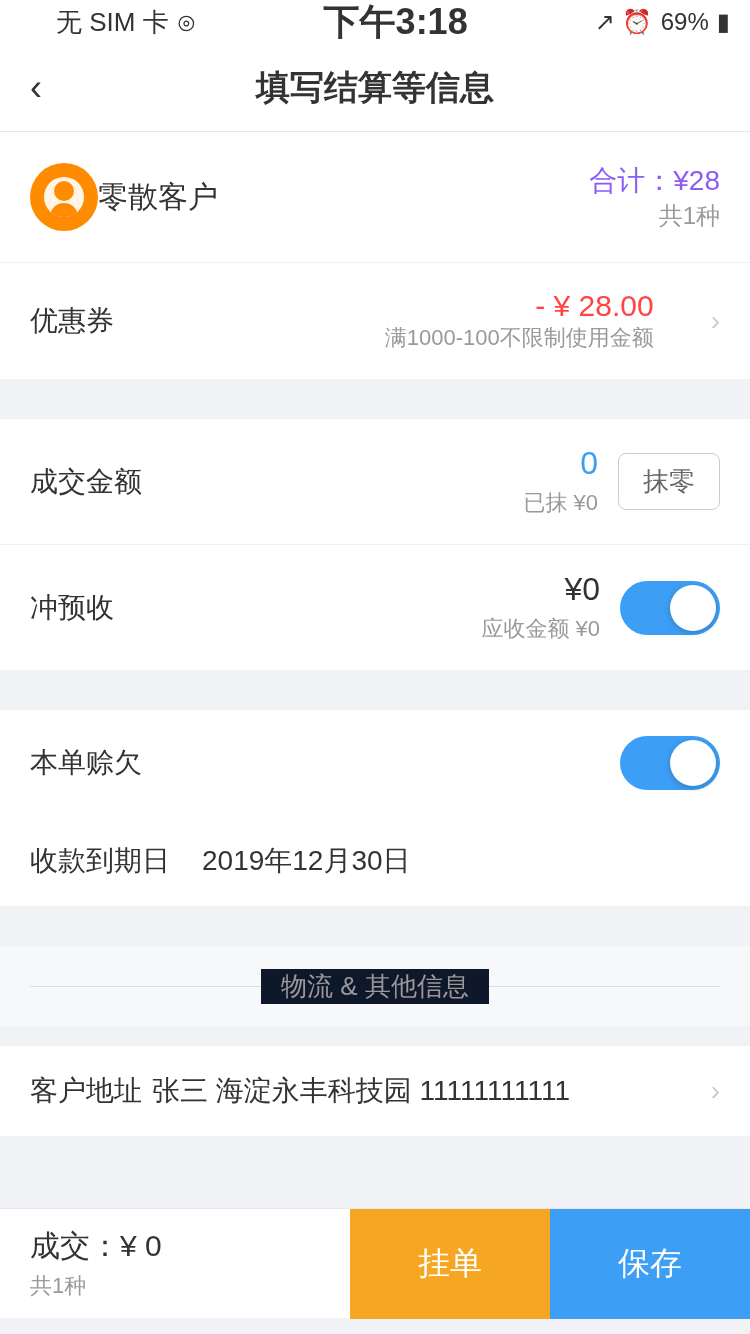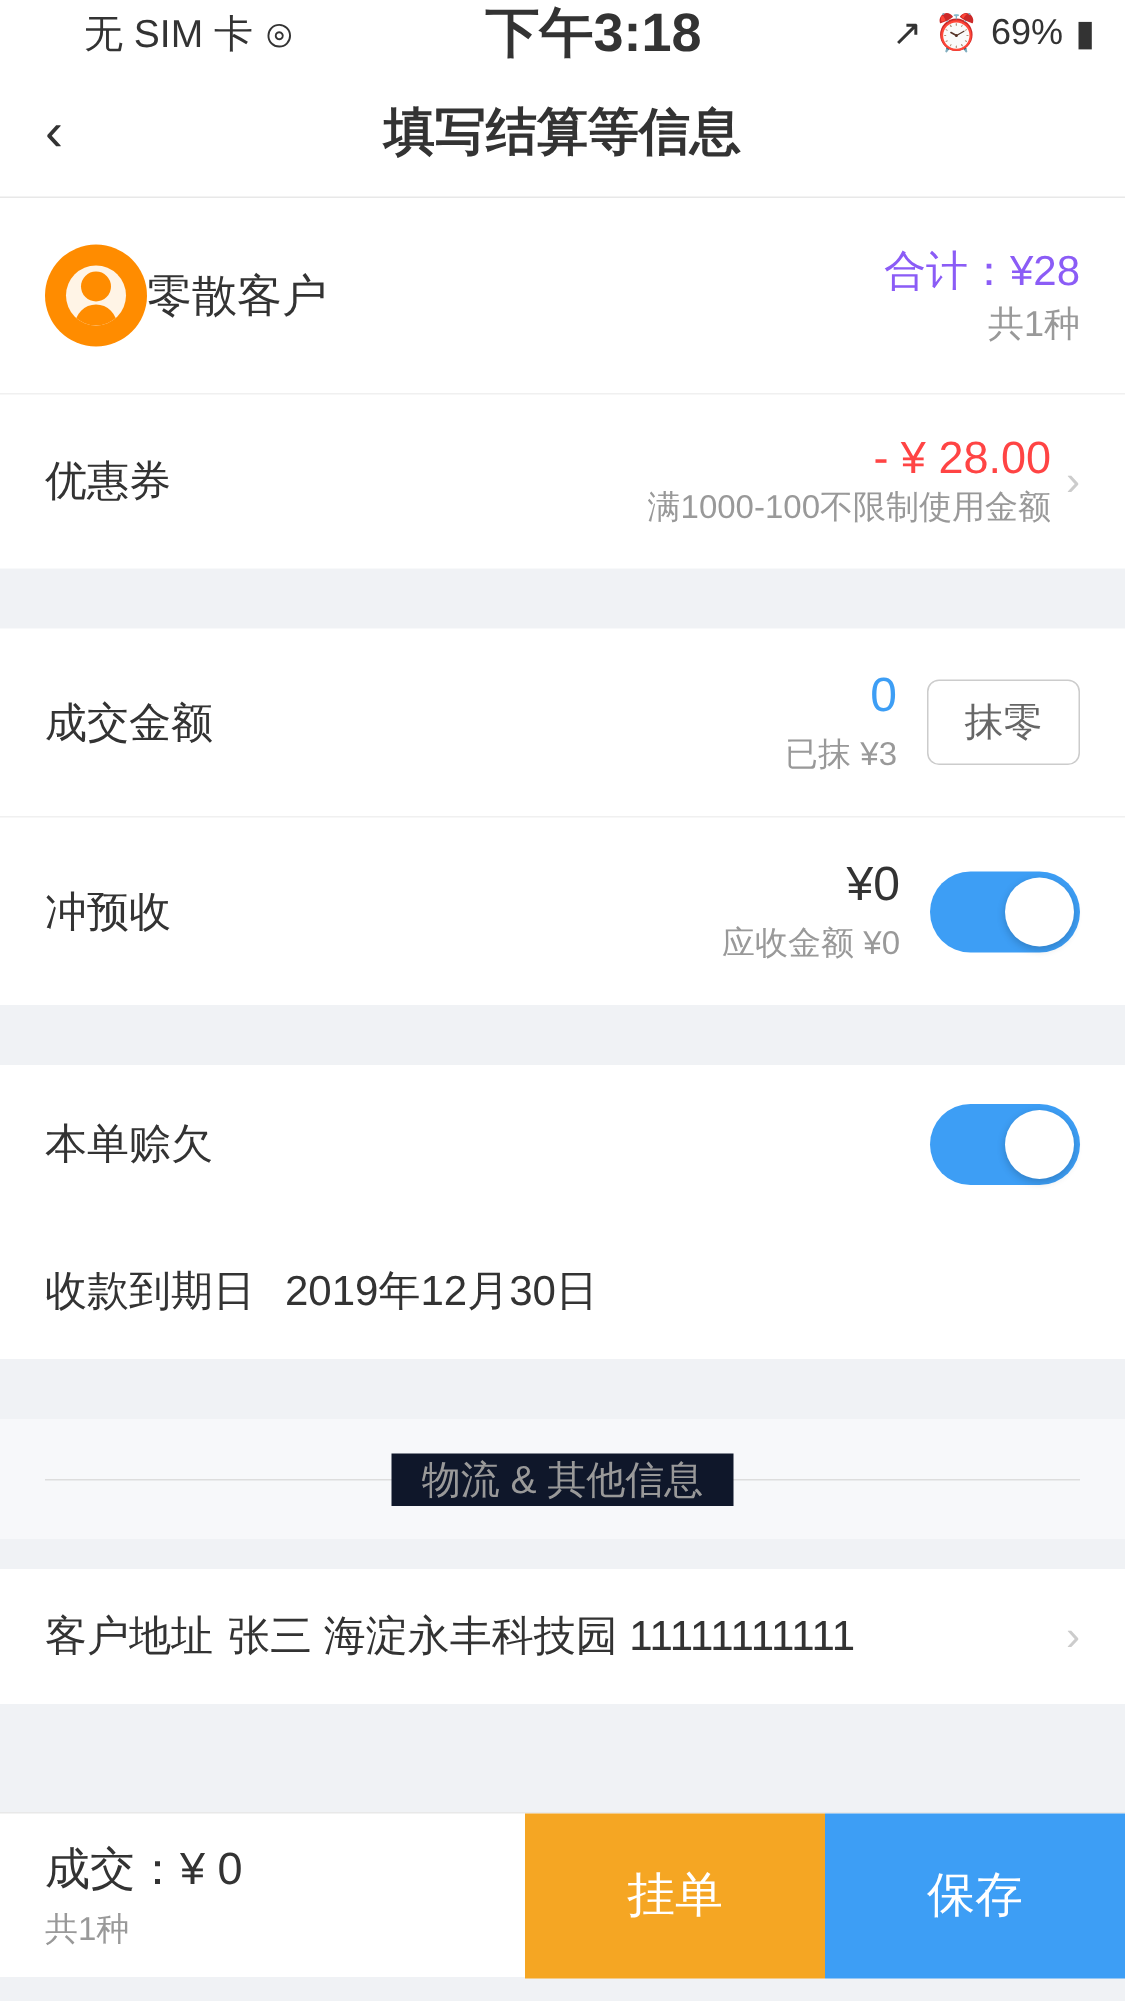--- a/index.html
+++ b/index.html
@@ -133,21 +133,21 @@
     }
     .coupon-label { font-size: 28px; color: #333; }
     .coupon-right { text-align: right; }
     .coupon-discount { font-size: 30px; color: #ff4444; font-weight: 500; }
     .coupon-desc { font-size: 22px; color: #999; }
     .chevron {
       color: #ccc;
       font-size: 28px;
       margin-left: 10px;
     }
-    .coupon-right-wrap { display: flex; align-items: center; }
+    .coupon-right-wrap { display: flex; align-items: center; gap: 47px; }
 
     
     .gray-divider {
       height: 20px;
       background: #f0f2f5;
     }
 
     
     .field-row {
       padding: 26px 30px;
@@ -208,21 +208,21 @@
       align-items: center;
       justify-content: space-between;
     }
     .field-center-wrap { text-align: right; }
 
     
     .due-date-row {
       padding: 26px 30px;
       display: flex;
       align-items: center;
-      gap: 20px;
+      gap: 32px;
     }
     .due-date-label { font-size: 28px; color: #333; }
     .due-date-value { font-size: 28px; color: #333; }
 
     
     .logistics-header {
       height: 80px;
       background: #f7f8fa;
       display: flex;
       align-items: center;
@@ -362,21 +362,21 @@
   <div class="gray-divider"></div>
 
   <div class="section">
     <div class="field-row">
       <span class="field-label">成交金额</span>
       <div class="field-right">
         <div>
           <div style="text-align:right;">
             <span class="field-value">0</span>
           </div>
-          <div class="field-sub">已抹  ¥3</div>
+          <div class="field-sub">已抹  ¥0</div>
         </div>
         <button class="round-zero-btn">抹零</button>
       </div>
     </div>
 
     <div class="field-row-align">
       <span class="field-label">冲预收</span>
       <div class="field-right">
         <div class="field-center-wrap">
           <div class="field-value-black">¥0</div>

